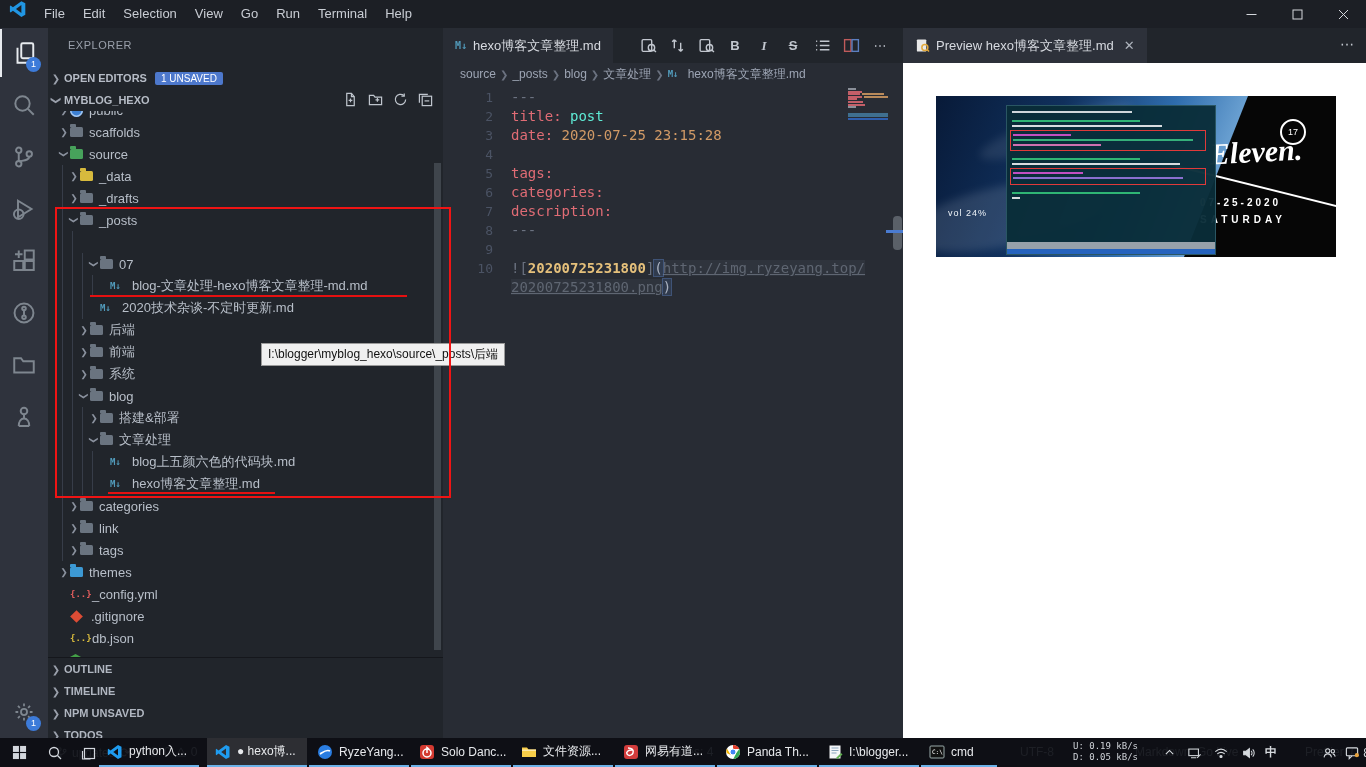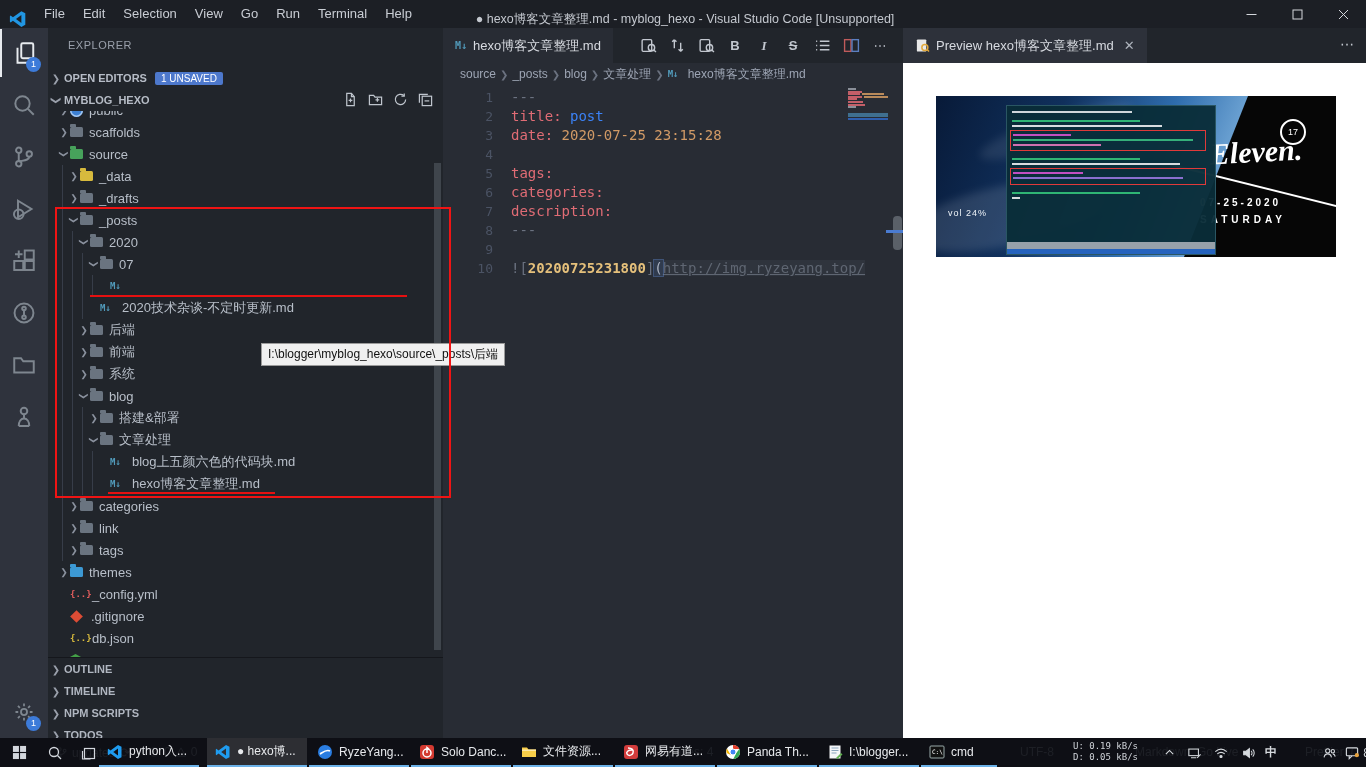--- a/index.html
+++ b/index.html
@@ -1,21 +1,21 @@
 <!DOCTYPE html>
 <html><head>
 <meta charset="utf-8">
 <style>
   * { margin:0; padding:0; box-sizing:border-box; }
   html,body { width:1366px; height:767px; overflow:hidden; background:#17191f; }
   body { font-family:"Liberation Sans", sans-serif; }
   #app { position:relative; width:1366px; height:767px; background:#21252b; }
 
   
-  #titlebar { position:absolute; left:0; top:0; width:1366px; height:28px; background:#1c1f25; display:flex; align-items:flex-end; z-index:8; }
+  #titlebar { position:absolute; left:0; top:0; width:1366px; height:28px; background:#1c1f25; display:flex; align-items:flex-start; z-index:8; }
   #vscode-logo { width:18px; height:18px; margin:0 8px 0 9px; }
   .menu-item { color:#c9cdd4; font-size:13px; padding:0 9px; height:28px; line-height:28px; cursor:default; }
   #window-title { position:absolute; left:400px; width:570px; text-align:center; color:#c4c8cf; font-size:12.5px; white-space:nowrap; }
   #win-controls { position:absolute; right:0; top:0; display:flex; }
   .win-btn { width:46px; height:28px; display:flex; align-items:center; justify-content:center; color:#d4d7dc; }
 
   
   #activitybar { position:absolute; left:0; top:28px; width:48px; height:710px; background:#2f333d; z-index:2; }
   .act-item { position:absolute; left:0; width:48px; height:48px; display:flex; align-items:center; justify-content:center; color:#7e868f; }
   .act-item.active { color:#e8ebef; border-left:2px solid #e8ebef; }
@@ -51,21 +51,21 @@
   #editor-tabbar { position:absolute; left:0; top:0; width:460px; height:35px; background:#21252b; display:flex; }
   .tab { height:35px; display:flex; align-items:center; padding:0 12px; font-size:13px; color:#d7dae0; background:#282c34; }
   #editor-toolbar { position:absolute; right:12px; top:0; height:35px; display:flex; align-items:center; gap:7px; color:#c2c7cf; }
   .tool-btn { width:22px; height:24px; display:flex; align-items:center; justify-content:center; font-size:13px; }
   #breadcrumbs { position:absolute; left:17px; top:35px; height:22px; display:flex; align-items:center; font-size:12px; color:#9da5b4; gap:4px; white-space:nowrap; }
   .crumb-sep { color:#6b7280; font-size:10px; }
   #code { position:absolute; left:0; top:57px; width:440px; height:650px; font-family:"DejaVu Sans Mono", monospace; font-size:14px; }
   .cline { position:absolute; left:0; width:440px; height:19px; line-height:19px; white-space:pre; }
   .lnum { position:absolute; left:0; width:50px; text-align:right; color:#4b5364; font-size:13px; }
   .ltext { position:absolute; left:68px; }
-  .tk-punct{color:#6b7280} .tk-key{color:#e06c75} .tk-str{color:#3b82f6} .tk-num{color:#d19a66}
+  .tk-punct{color:#6b7280} .tk-key{color:#e06c75} .tk-str{color:#5eead4} .tk-num{color:#d19a66}
   .tk-alt{color:#e5c07b;font-weight:bold}
   .tk-url{color:#5f6672;text-decoration:underline;background:rgba(120,130,150,.10)}
   .tk-brk{color:#aab2c0;background:rgba(90,130,200,.18);outline:1px solid rgba(90,130,200,.45)}
   #minimap { position:absolute; left:405px; top:60px; width:42px; height:110px; }
   .mrow { position:absolute; height:2px; }
   #sash-handle { position:absolute; left:450px; top:188px; width:9px; height:34px; background:#5a6068; border-radius:4px; z-index:6; }
   #sash-blue { position:absolute; left:443px; top:202px; width:22px; height:3px; background:#4a7bd0; z-index:7; }
 
   
   #preview-pane { position:absolute; left:903px; top:28px; width:463px; height:710px; background:#21252b; z-index:1; }
@@ -114,21 +114,20 @@
     <div id="menubar" style="display: flex;">
         <div class="menu-item">File</div>
         <div class="menu-item">Edit</div>
         <div class="menu-item">Selection</div>
         <div class="menu-item">View</div>
         <div class="menu-item">Go</div>
         <div class="menu-item">Run</div>
         <div class="menu-item">Terminal</div>
         <div class="menu-item">Help</div>
       </div>
-    <div id="window-title">● hexo博客文章整理.md - myblog_hexo - Visual Studio Code [Unsupported]</div>
     <div id="win-controls">
       <div class="win-btn">
           <svg width="11" height="11" viewBox="0 0 11 11" stroke="currentColor">
             <path d="M0.5 5.5h10"></path>
           </svg>
         </div>
       <div class="win-btn">
           <svg width="11" height="11" viewBox="0 0 11 11" stroke="currentColor" fill="none">
             <rect x="1" y="1" width="9" height="9"></rect>
           </svg>
@@ -238,33 +237,29 @@
         <div class="trow" style="top: 159px; padding-left: 20px;">
           <span class="chev">❯</span>
           <span class="f c-grey"></span>
           <span class="lab">_drafts</span>
         </div>
         <div class="trow" style="top: 181px; padding-left: 20px;">
           <span class="chev" style="transform: rotate(90deg);">❯</span>
           <span class="f c-grey"></span>
           <span class="lab">_posts</span>
         </div>
-        <div class="trow" style="top: 203px; padding-left: 30px;">
-          <span class="chev" style="transform: rotate(90deg);">❯</span>
-          <span class="f c-grey"></span>
-          <span class="lab">2020</span>
-        </div>
         <div class="trow" style="top: 225px; padding-left: 40px;">
           <span class="chev" style="transform: rotate(90deg);">❯</span>
           <span class="f c-grey"></span>
           <span class="lab">07</span>
         </div>
         <div class="trow" style="top: 247px; padding-left: 50px;">
           <span class="chev"></span>
           <span class="mdico">M↓</span>
+          <span class="lab">blog-文章处理-hexo博客文章整理-md.md</span>
         </div>
         <div class="trow" style="top: 269px; padding-left: 40px;">
           <span class="chev"></span>
           <span class="mdico">M↓</span>
           <span class="lab">2020技术杂谈-不定时更新.md</span>
         </div>
         <div class="trow" style="top: 291px; padding-left: 30px;">
           <span class="chev">❯</span>
           <span class="f c-grey"></span>
           <span class="lab">后端</span>
@@ -378,21 +373,21 @@
         <div class="panel-row">
           <span class="sec-chev">❯</span>
           <span>OUTLINE</span>
         </div>
         <div class="panel-row">
           <span class="sec-chev">❯</span>
           <span>TIMELINE</span>
         </div>
         <div class="panel-row">
           <span class="sec-chev">❯</span>
-          <span>NPM SCRIPTS</span>
+          <span>NPM UNSAVED</span>
         </div>
         <div class="panel-row">
           <span class="sec-chev">❯</span>
           <span>TODOS</span>
         </div>
       </div>
     <div id="sidebar-scroll"></div>
   </div>
 
   <div id="editor-pane">
@@ -460,20 +455,21 @@
         <div class="cline" style="top: 3px;"><span class="lnum">1</span><span class="ltext"><span class="tk-punct">---</span></span></div>
         <div class="cline" style="top: 22px;"><span class="lnum">2</span><span class="ltext"><span class="tk-key">title:</span><span class="tk-str"> post</span></span></div>
         <div class="cline" style="top: 41px;"><span class="lnum">3</span><span class="ltext"><span class="tk-key">date:</span><span class="tk-num"> 2020-07-25 23:15:28</span></span></div>
         <div class="cline" style="top: 60px;"><span class="lnum">4</span></div>
         <div class="cline" style="top: 79px;"><span class="lnum">5</span><span class="ltext"><span class="tk-key">tags:</span></span></div>
         <div class="cline" style="top: 98px;"><span class="lnum">6</span><span class="ltext"><span class="tk-key">categories:</span></span></div>
         <div class="cline" style="top: 117px;"><span class="lnum">7</span><span class="ltext"><span class="tk-key">description:</span></span></div>
         <div class="cline" style="top: 136px;"><span class="lnum">8</span><span class="ltext"><span class="tk-punct">---</span></span></div>
         <div class="cline" style="top: 155px;"><span class="lnum">9</span><span class="ltext"></span></div>
         <div class="cline" style="top: 174px;"><span class="lnum">10</span><span class="ltext"><span class="tk-punct">![</span><span class="tk-alt">20200725231800</span><span class="tk-punct">]</span><span class="tk-brk">(</span><span class="tk-url">http://img.ryzeyang.top/</span></span></div>
+        <div class="cline" style="top: 193px;"><span class="lnum"></span><span class="ltext"><span class="tk-url">20200725231800.png</span><span class="tk-brk">)</span></span></div>
       </div>
     <div id="minimap">
         <div class="mrow" style="top: 0px; left: 0px; width: 8px; background: rgb(138, 143, 152);"></div>
         <div class="mrow" style="top: 2.6px; left: 0px; width: 14px; background: rgb(195, 95, 104);"></div>
         <div class="mrow" style="top: 5.2px; left: 0px; width: 12px; background: rgb(195, 95, 104);"></div>
         <div class="mrow" style="top: 5.2px; left: 14px; width: 22px; background: rgb(185, 138, 90);"></div>
         <div class="mrow" style="top: 7.8px; left: 0px; width: 14px; background: rgb(195, 95, 104);"></div>
         <div class="mrow" style="top: 7.8px; left: 16px; width: 24px; background: rgb(185, 138, 90);"></div>
         <div class="mrow" style="top: 10.4px; left: 0px; width: 9px; background: rgb(195, 95, 104);"></div>
         <div class="mrow" style="top: 13px; left: 0px; width: 15px; background: rgb(195, 95, 104);"></div>

